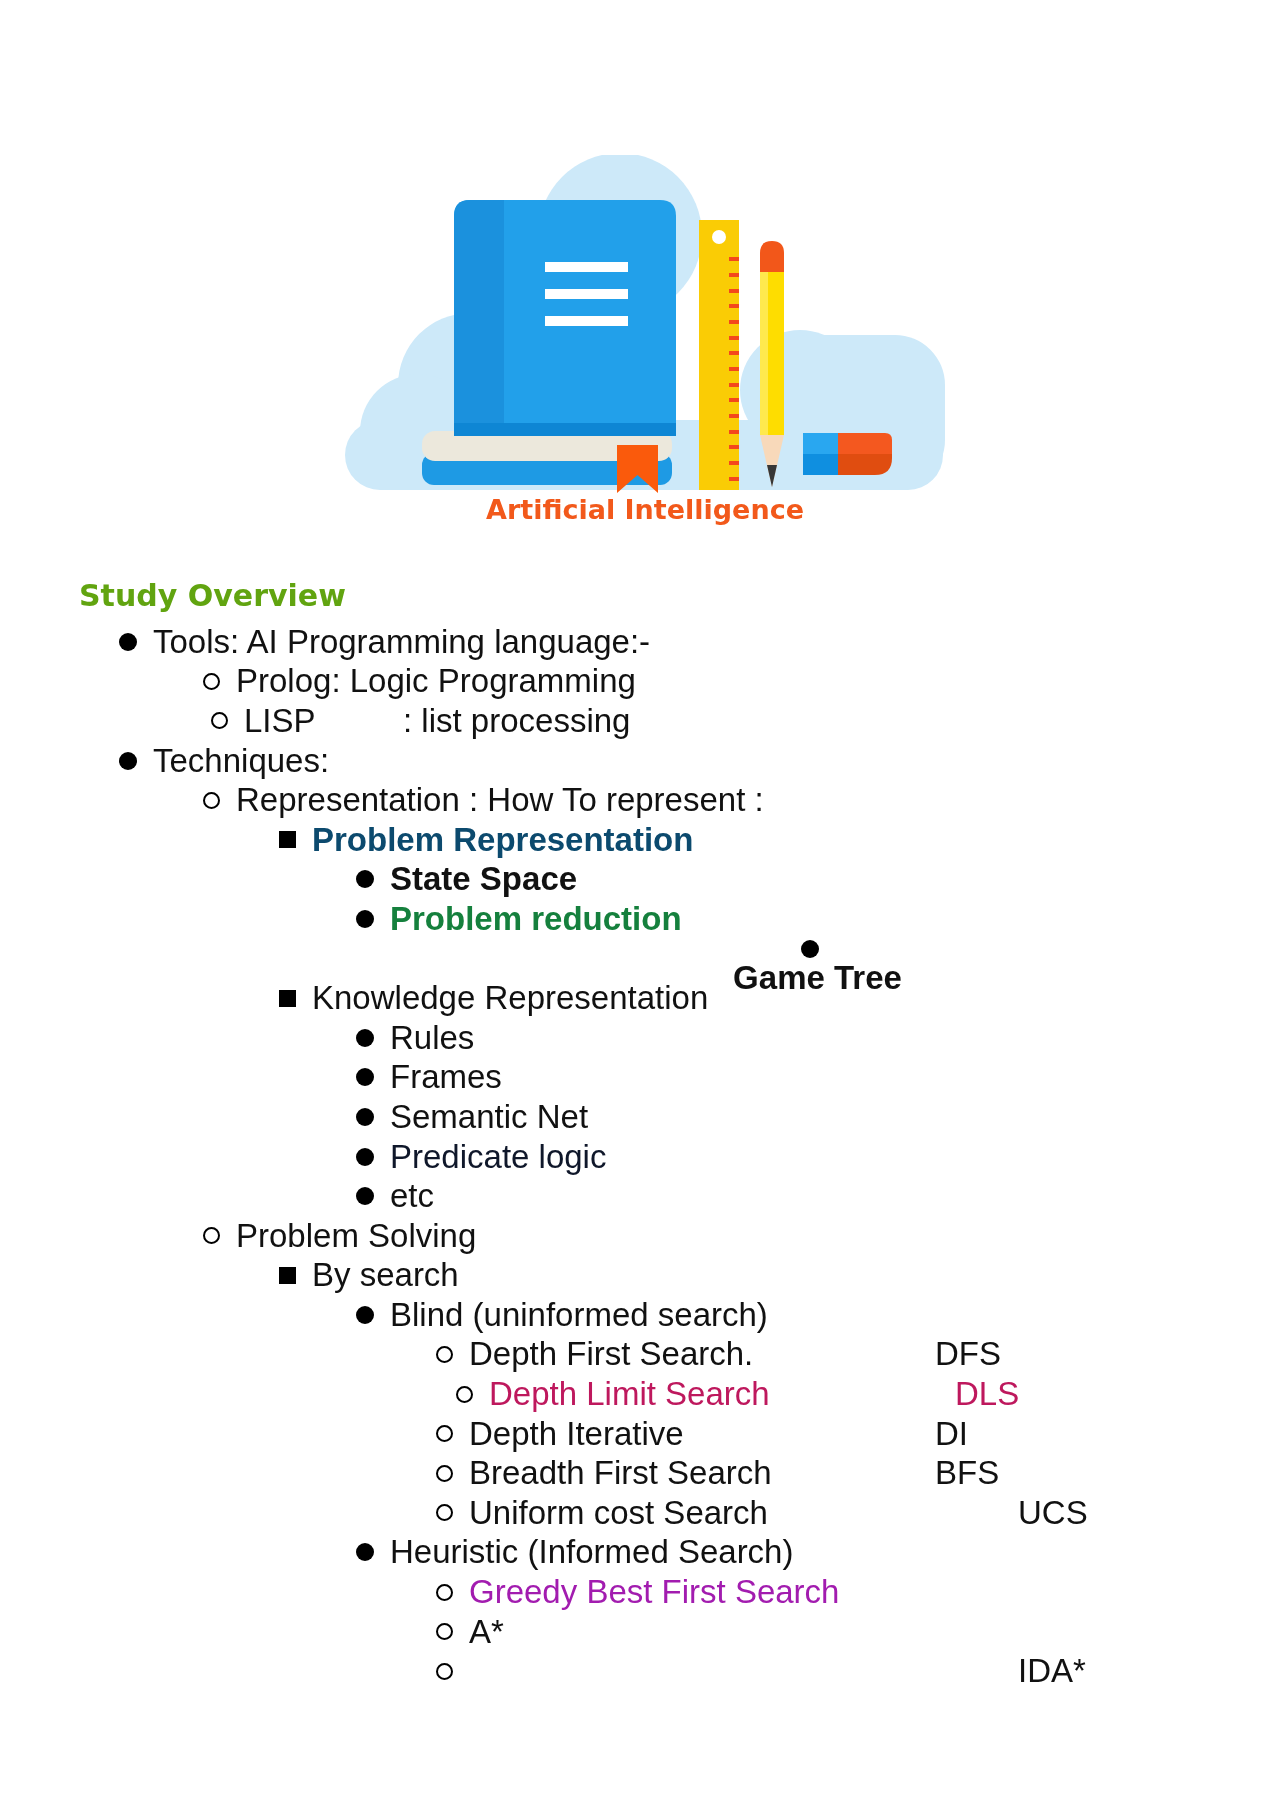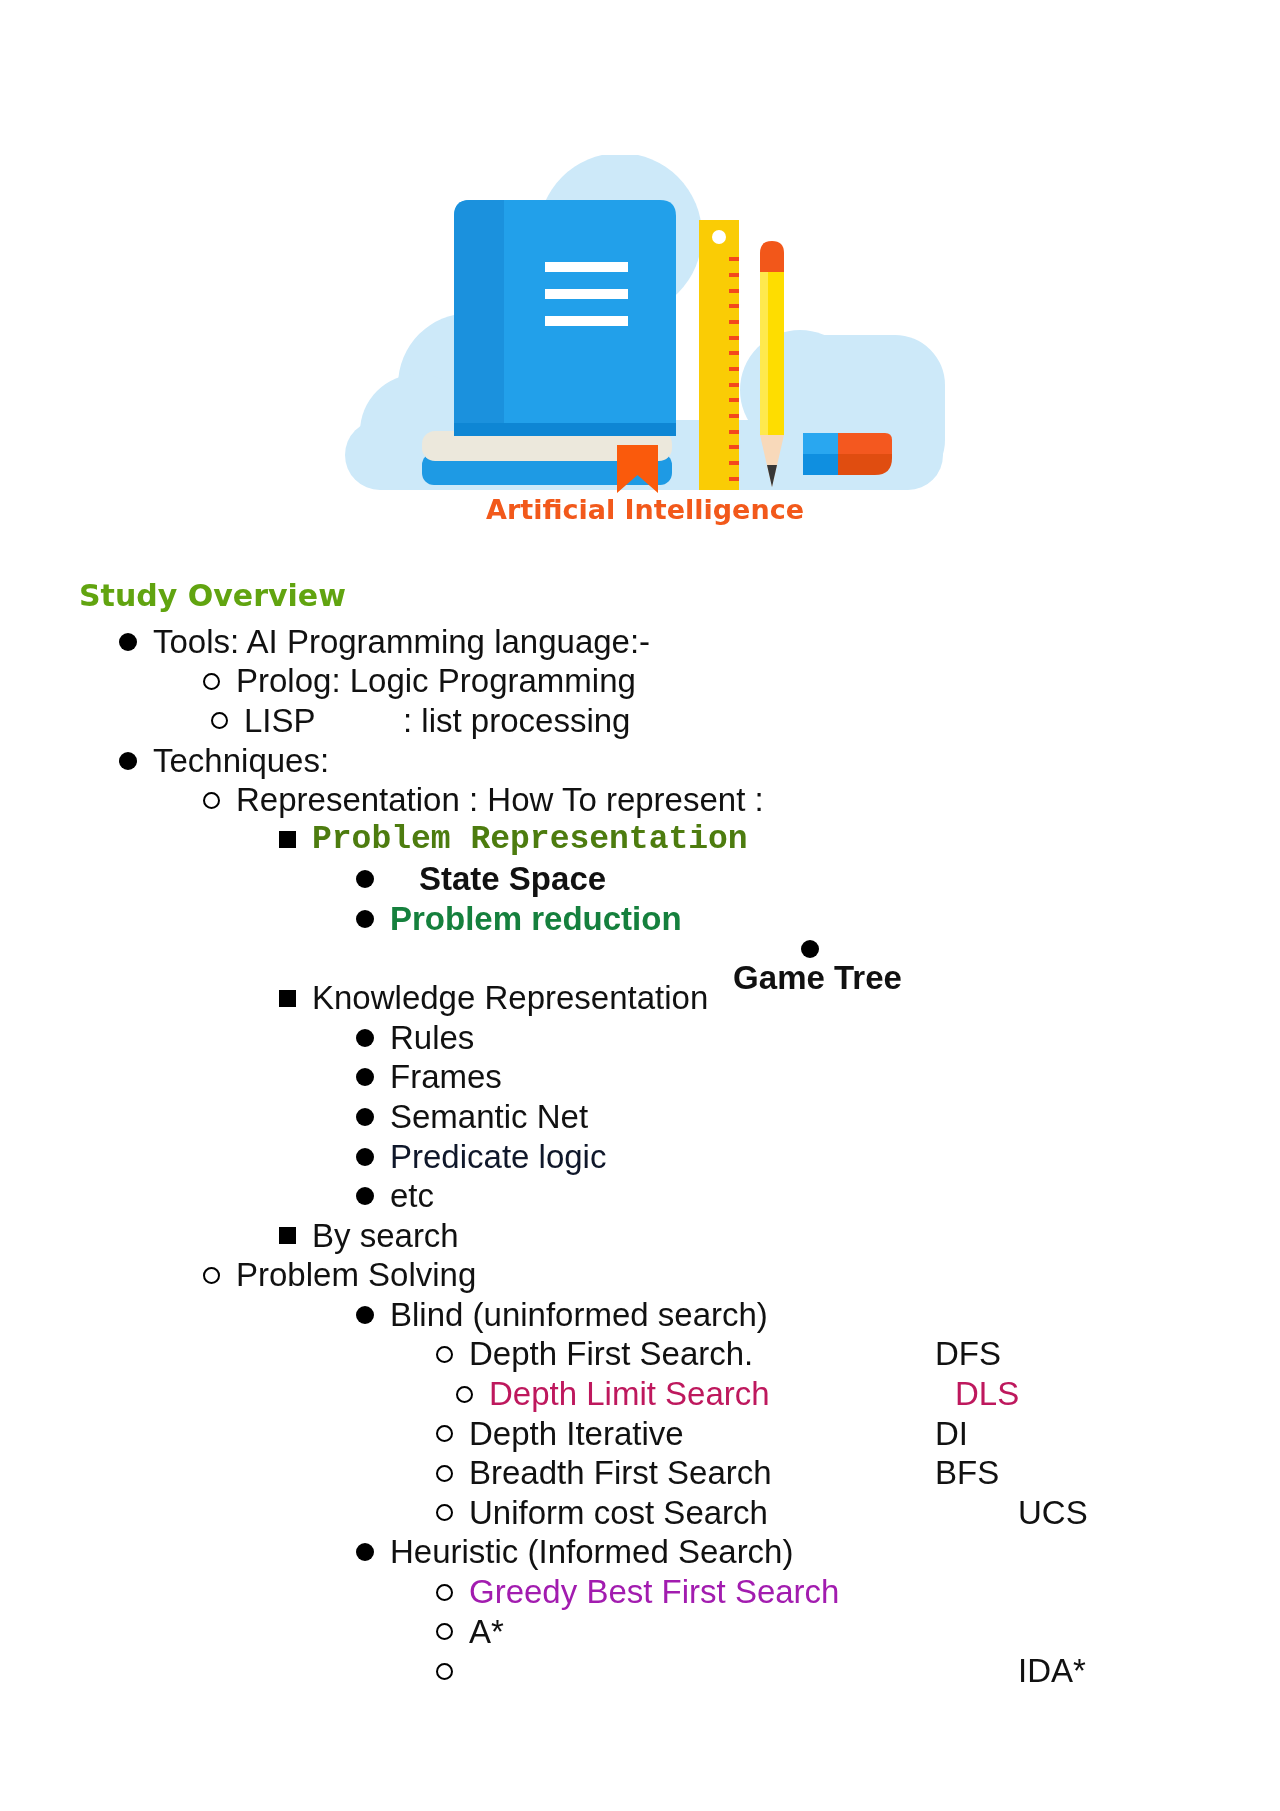--- a/index.html
+++ b/index.html
@@ -129,27 +129,27 @@
     <span class="txt">Techniques:</span>
     
     
   </div>
     <div class="row lvl2" style="color: rgb(17, 17, 17);">
     <span class="bullet"><span class="shape circle"></span></span>
     <span class="txt">Representation : How To represent :</span>
     
     
   </div>
-    <div class="row lvl3 bold" style="color: #4d7c0f; font-family: Liberation Mono, monospace;">
+    <div class="row lvl3 bold" style="color: #0c4a6e;">
     <span class="bullet"><span class="shape square"></span></span>
     <span class="txt">Problem Representation</span>
     
     
   </div>
-    <div class="row lvl4 bold" style="color: rgb(17, 17, 17); gap: 29px;">
+    <div class="row lvl4 bold" style="color: rgb(17, 17, 17);">
     <span class="bullet"><span class="shape disc"></span></span>
     <span class="txt">State Space</span>
     
     
   </div>
     <div class="row lvl4 bold" style="color: #15803d;">
     <span class="bullet"><span class="shape disc"></span></span>
     <span class="txt">Problem reduction</span>
     
     
@@ -189,32 +189,32 @@
     <span class="txt">Predicate logic</span>
     
     
   </div>
     <div class="row lvl4" style="color: rgb(17, 17, 17);">
     <span class="bullet"><span class="shape disc"></span></span>
     <span class="txt">etc</span>
     
     
   </div>
+    <div class="row lvl2" style="color: rgb(17, 17, 17);">
+    <span class="bullet"><span class="shape circle"></span></span>
+    <span class="txt">Problem Solving</span>
+    
+    
+  </div>
     <div class="row lvl3" style="color: rgb(17, 17, 17);">
     <span class="bullet"><span class="shape square"></span></span>
     <span class="txt">By search</span>
     
     
   </div>
-    <div class="row lvl2" style="color: rgb(17, 17, 17);">
-    <span class="bullet"><span class="shape circle"></span></span>
-    <span class="txt">Problem Solving</span>
-    
-    
-  </div>
     <div class="row lvl4" style="color: rgb(17, 17, 17);">
     <span class="bullet"><span class="shape disc"></span></span>
     <span class="txt">Blind (uninformed search)</span>
     
     
   </div>
     <div class="row lvl5" style="color: rgb(17, 17, 17);">
     <span class="bullet"><span class="shape circle"></span></span>
     <span class="txt">Depth First Search.</span>
     

